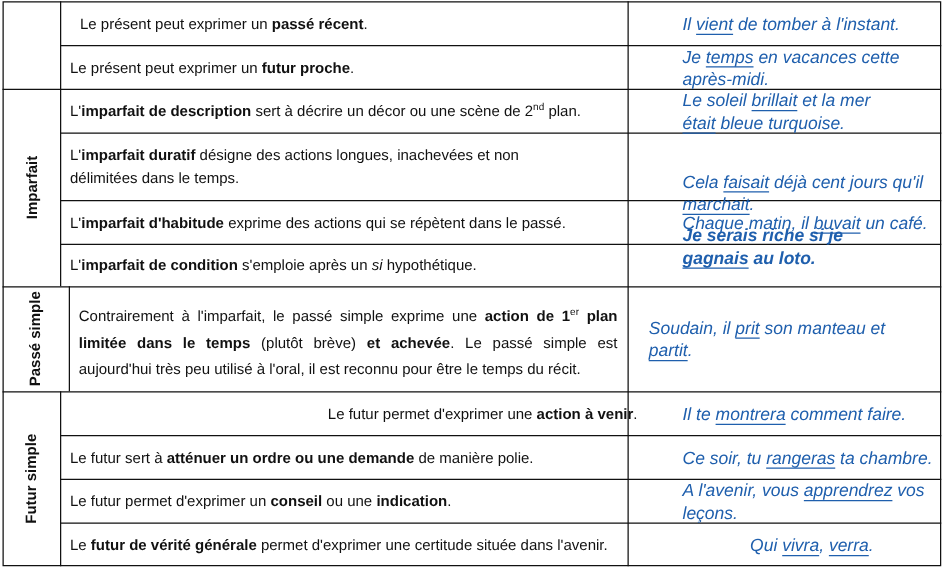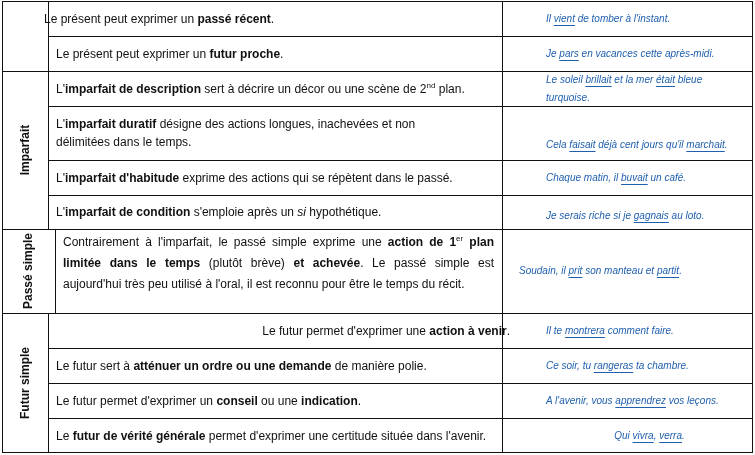--- a/index.html
+++ b/index.html
@@ -6,25 +6,25 @@
   body { width: 755px; height: 455px; position: relative; overflow: hidden;
          font-family: "Liberation Sans", "DejaVu Sans", sans-serif; font-size: 12px; color: #111; }
   .frame { position: absolute; left: 2px; top: 1px; width: 751px; height: 452px;
            border: 1.5px solid #111; box-sizing: border-box; }
   .hl { position: absolute; height: 0; border-top: 1.3px solid #111; }
   .vl { position: absolute; width: 0; border-left: 1.3px solid #111; }
   .cell { position: absolute; display: flex; align-items: center; box-sizing: border-box;
           padding-left: 8px; line-height: 18px; }
   .def { font-size: 12px; color: #111; }
   .def b { font-weight: bold; }
-  .ex { font-style: italic; color: #1f5fad; font-size: 10px; padding-left: 44px; }
+  .ex { font-style: italic; color: #1f5fad; font-size: 14px; padding-left: 44px; }
   .ex u { text-decoration: underline; text-underline-offset: 3px; text-decoration-thickness: 1px; }
   .vlabel { position: absolute; display: flex; align-items: center; justify-content: center; }
   .vlabel span { transform: rotate(-90deg); white-space: nowrap; font-weight: bold; font-size: 12px; color: #111; }
-  .justify { text-align: justify; line-height: 21px; padding-right: 8px; display: block; padding-top: 3px; }
+  .justify { text-align: justify; line-height: 21px; padding-right: 8px; display: block; padding-top: 14px; }
   sup { font-size: 8px; vertical-align: super; line-height: 0; }
 </style>
 </head>
 <body>
 
 <div class="frame"></div>
 
 <div class="hl" style="left:48px;width:705px;top:36px"></div>
 <div class="hl" style="left:2px;width:751px;top:71px"></div>
 <div class="hl" style="left:48px;width:705px;top:106px"></div>
@@ -45,31 +45,31 @@
     <span>Imparfait</span>
   </div>
 <div class="vlabel" style="left:2px;top:229px;width:53px;height:84px">
     <span>Passé simple</span>
   </div>
 <div class="vlabel" style="left:2px;top:313px;width:46px;height:140px">
     <span>Futur simple</span>
   </div>
 
 <div id="cells">
-    <div class="cell def" style="left: 36px; top: 1px; width: 454px; height: 35px; align-items: center;">
+    <div class="cell def" style="left: 56px; top: 1px; width: 454px; height: 35px; align-items: center;">
       <span>Le présent peut exprimer un <b>passé récent</b>.</span>
     </div>
     <div class="cell ex" style="left: 502px; top: 1px; width: 251px; height: 35px;">
       <span>Il <u>vient</u> de tomber à l'instant.</span>
     </div>
     <div class="cell def" style="left: 48px; top: 36px; width: 454px; height: 35px;">
       <span>Le présent peut exprimer un <b>futur proche</b>.</span>
     </div>
     <div class="cell ex" style="left: 502px; top: 36px; width: 251px; height: 35px;">
-      <span>Je <u>pars</u> en vacances cette après-midi.</span>
+      <span>Je <u>temps</u> en vacances cette après-midi.</span>
     </div>
     <div class="cell def" style="left: 48px; top: 71px; width: 454px; height: 35px;">
       <span>L'<b>imparfait de description</b> sert à décrire un décor ou une scène de 2<sup>nd</sup> plan.</span>
     </div>
     <div class="cell ex" style="left: 502px; top: 71px; width: 215px; height: 35px;">
       <span>Le soleil <u>brillait</u> et la mer <u>était</u> bleue turquoise.</span>
     </div>
     <div class="cell def" style="left: 48px; top: 106px; width: 454px; height: 54px; padding-right: 30px;">
       <span>L'<b>imparfait duratif</b> désigne des actions longues, inachevées et non délimitées dans le temps.</span>
     </div>
@@ -78,21 +78,21 @@
     </div>
     <div class="cell def" style="left: 48px; top: 160px; width: 454px; height: 35px;">
       <span>L'<b>imparfait d'habitude</b> exprime des actions qui se répètent dans le passé.</span>
     </div>
     <div class="cell ex" style="left: 502px; top: 160px; width: 251px; height: 35px;">
       <span>Chaque matin, il <u>buvait</u> un café.</span>
     </div>
     <div class="cell def" style="left: 48px; top: 195px; width: 454px; height: 34px;">
       <span>L'<b>imparfait de condition</b> s'emploie après un <i>si</i> hypothétique.</span>
     </div>
-    <div class="cell ex" style="left: 502px; top: 199px; width: 218px; height: 34px;">
+    <div class="cell ex" style="left: 502px; top: 180px; width: 218px; height: 34px; font-weight: bold;">
       <span>Je serais riche si je <u>gagnais</u> au loto.</span>
     </div>
     <div class="cell def justify" style="left: 55px; top: 229px; width: 447px; height: 84px;"><span>Contrairement à l'imparfait, le passé simple exprime une <b>action de 1</b><sup>er</sup><b> plan limitée dans le temps</b> (plutôt brève) <b>et achevée</b>. Le passé simple est aujourd'hui très peu utilisé à l'oral, il est reconnu pour être le temps du récit.</span></div>
     <div class="cell ex" style="left: 475px; top: 229px; width: 251px; height: 84px;">
       <span>Soudain, il <u>prit</u> son manteau et <u>partit</u>.</span>
     </div>
     <div class="cell def" style="left: 56px; top: 313px; width: 454px; height: 35px; justify-content: flex-end;">
       <span>Le futur permet d'exprimer une <b>action à venir</b>.</span>
     </div>
     <div class="cell ex" style="left: 502px; top: 313px; width: 251px; height: 35px;">

